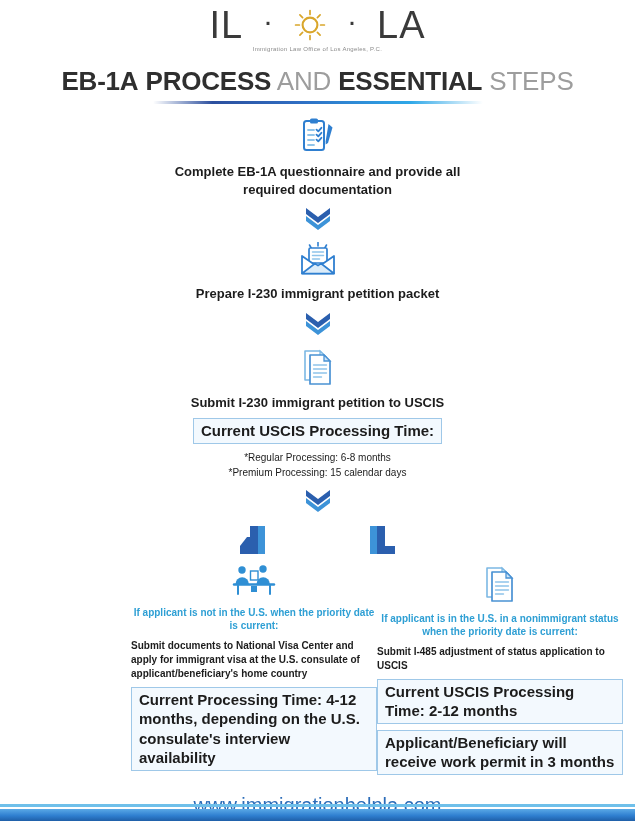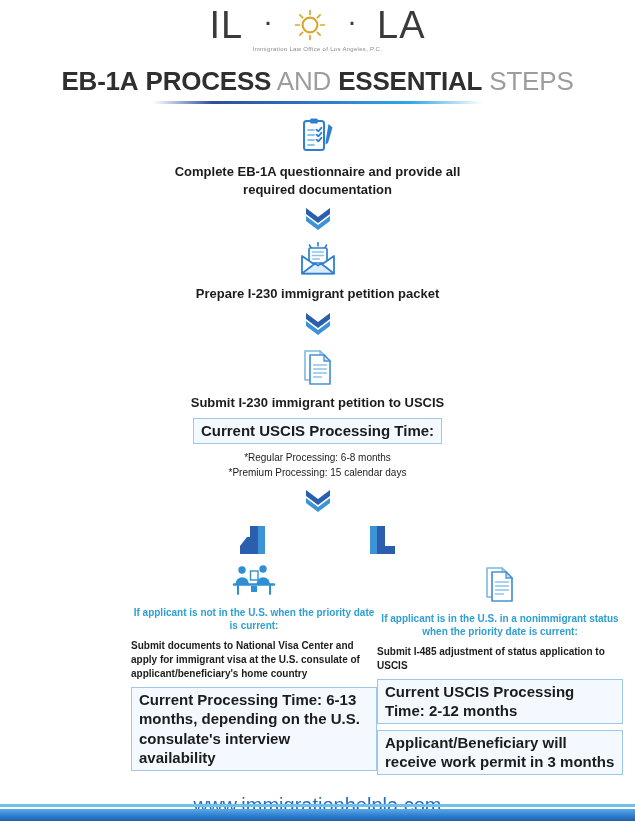--- a/index.html
+++ b/index.html
@@ -384,21 +384,21 @@
           <path d="M25.5 20 a6.7 6.7 0 0 1 13.4 0 z" fill="#2f8fd4"></path>
           <rect x="19.5" y="7" width="7.5" height="9" fill="#ffffff" stroke="#2f8fd4" stroke-width="1.4"></rect>
           <line x1="3" y1="20.5" x2="43" y2="20.5" stroke="#2f8fd4" stroke-width="2.4" stroke-linecap="round"></line>
           <line x1="7" y1="21.5" x2="7" y2="30" stroke="#2f8fd4" stroke-width="2" stroke-linecap="round"></line>
           <line x1="39" y1="21.5" x2="39" y2="30" stroke="#2f8fd4" stroke-width="2" stroke-linecap="round"></line>
           <rect x="20" y="22" width="6" height="6" fill="#2f8fd4"></rect>
         </svg>
       </span>
       <div class="branch-heading">If applicant is not in the U.S. when the priority date is current:</div>
       <div class="branch-body">Submit documents to National Visa Center and apply for immigrant visa at the U.S. consulate of applicant/beneficiary's home country</div>
-      <div class="info-box">Current Processing Time: 6-13 months, depending on the U.S. consulate's interview availability</div>
+      <div class="info-box">Current Processing Time: 4-12 months, depending on the U.S. consulate's interview availability</div>
     </div>
 
     <div class="branch">
       <span class="branch-icon">
         <svg width="40" height="38" viewBox="0 0 40 38">
           <path d="M7 4 L22 4 L28 10 L28 33 L7 33 Z" fill="#ffffff" stroke="#7cb8e4" stroke-width="1.6" stroke-linejoin="round"></path>
           <path d="M22 4 L22 10 L28 10 Z" fill="#d7eaf8" stroke="#7cb8e4" stroke-width="1.3"></path>
           <path d="M12 8 L26 8 L32 14 L32 37 L12 37 Z" fill="#ffffff" stroke="#4a92d4" stroke-width="1.7" stroke-linejoin="round"></path>
           <path d="M26 8 L26 14 L32 14 Z" fill="#cfe5f7" stroke="#4a92d4" stroke-width="1.3"></path>
           <g stroke="#8fc4ea" stroke-width="1.4" stroke-linecap="round">

